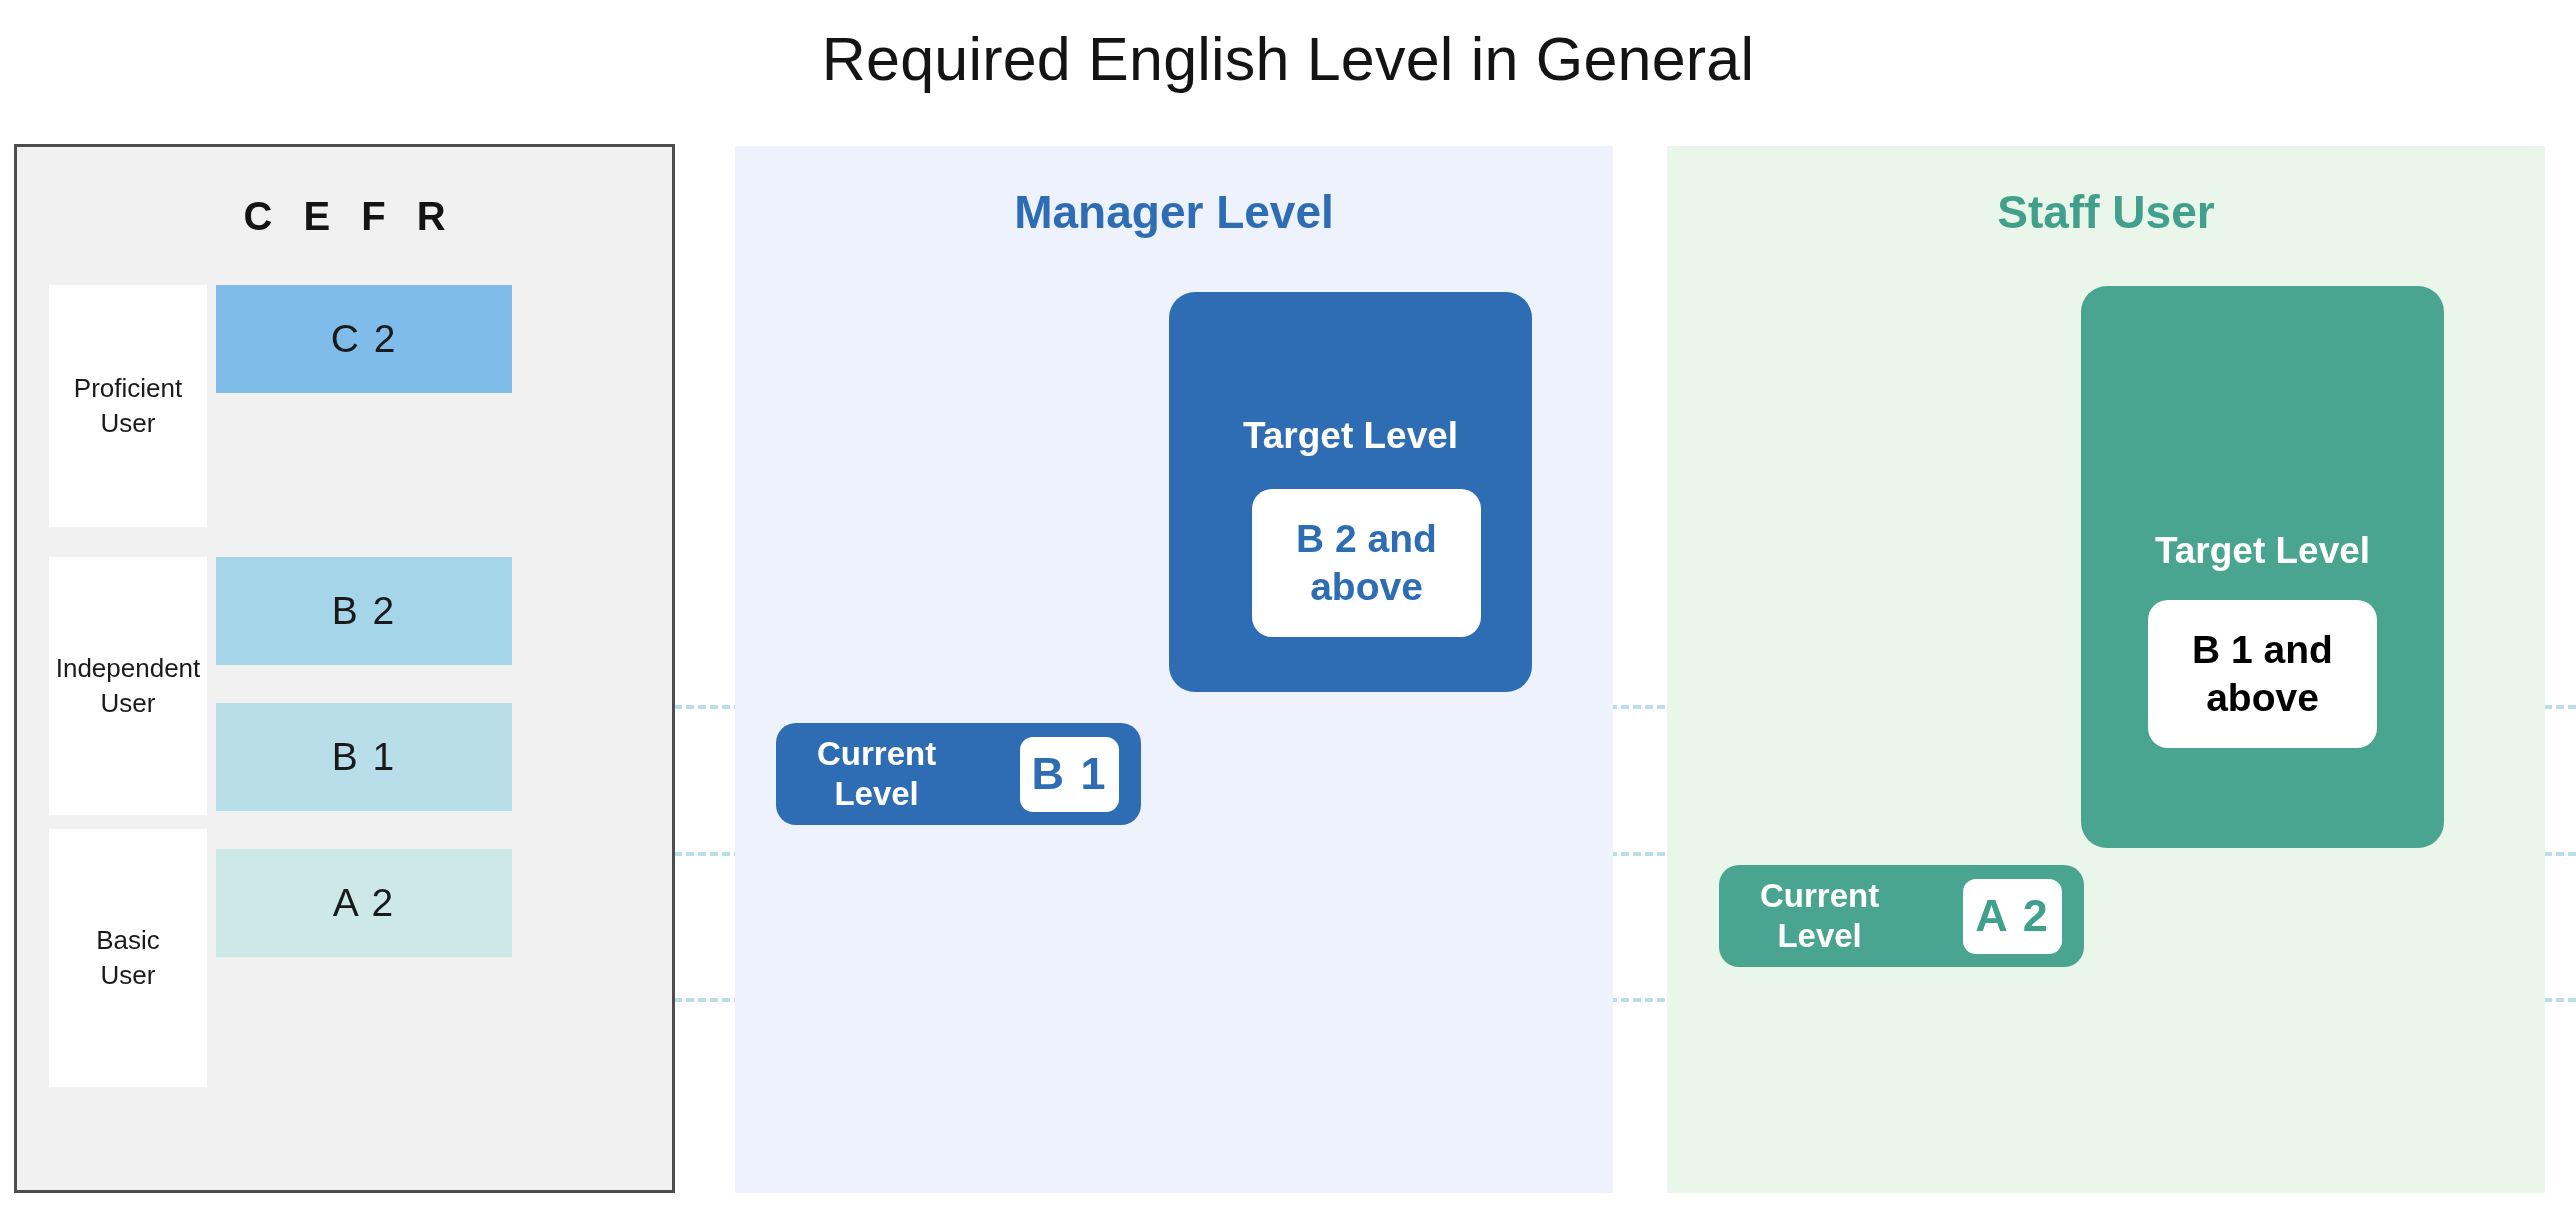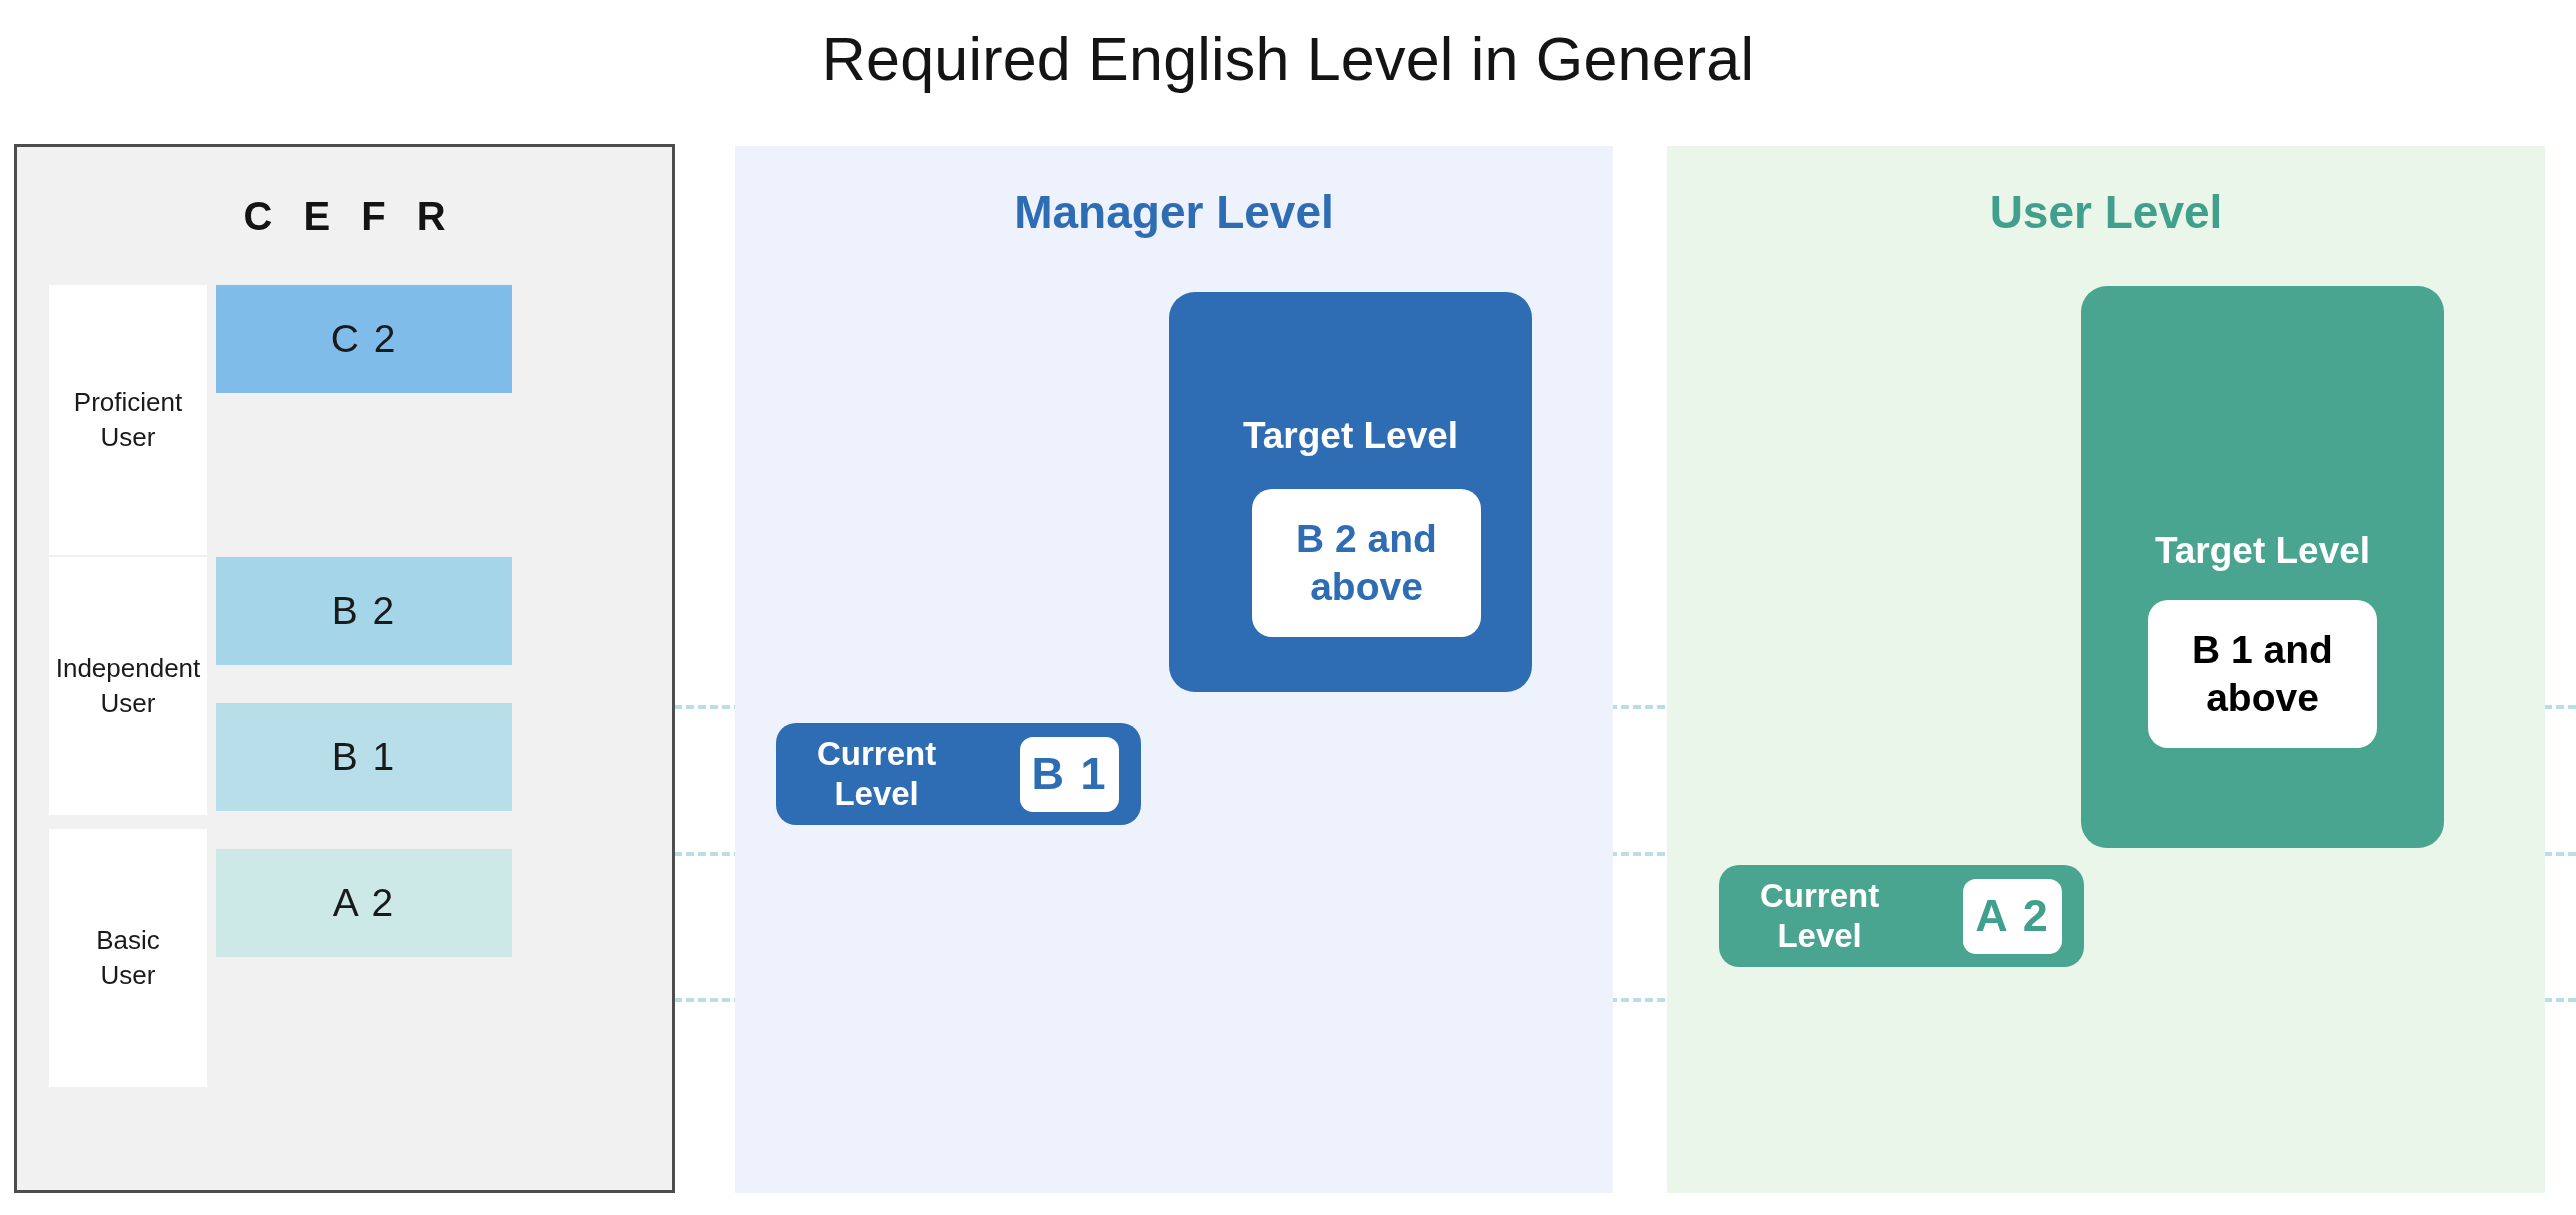--- a/index.html
+++ b/index.html
@@ -235,21 +235,21 @@
 
 <div id="page-title">Required English Level in General</div>
 
 <div class="gridline" style="top:705px;"></div>
 <div class="gridline" style="top:852px;"></div>
 <div class="gridline" style="top:998px;"></div>
 
 <div class="panel" id="cefr-panel">
   <div class="panel-heading" id="cefr-heading">C E F R</div>
 
-  <div class="cefr-cat" style="top:138px;height:270px;">
+  <div class="cefr-cat" style="top:138px;height:242px;">
     <span>
       <span>Proficient</span><br>
       <span>User</span>
     </span>
   </div>
   <div class="cefr-cat" style="top:410px;height:258px;">
     <span>
       <span>Independent</span><br>
       <span>User</span>
     </span>
@@ -283,21 +283,21 @@
 
 <div class="current-badge" id="manager-current">
   <div class="cb-label">
     <span>Current</span><br>
     <span>Level</span>
   </div>
   <div class="cb-chip">B 1</div>
 </div>
 
 <div class="panel" id="staff-panel">
-  <div class="panel-heading" id="staff-heading">User Level</div>
+  <div class="panel-heading" id="staff-heading">Staff User</div>
 </div>
 
 <div class="target-card" id="staff-target">
   <div class="tc-title">Target Level</div>
   <div class="target-chip">
     <span>
       <span>B 1  and</span><br>
       <span>above</span>
     </span>
   </div>

